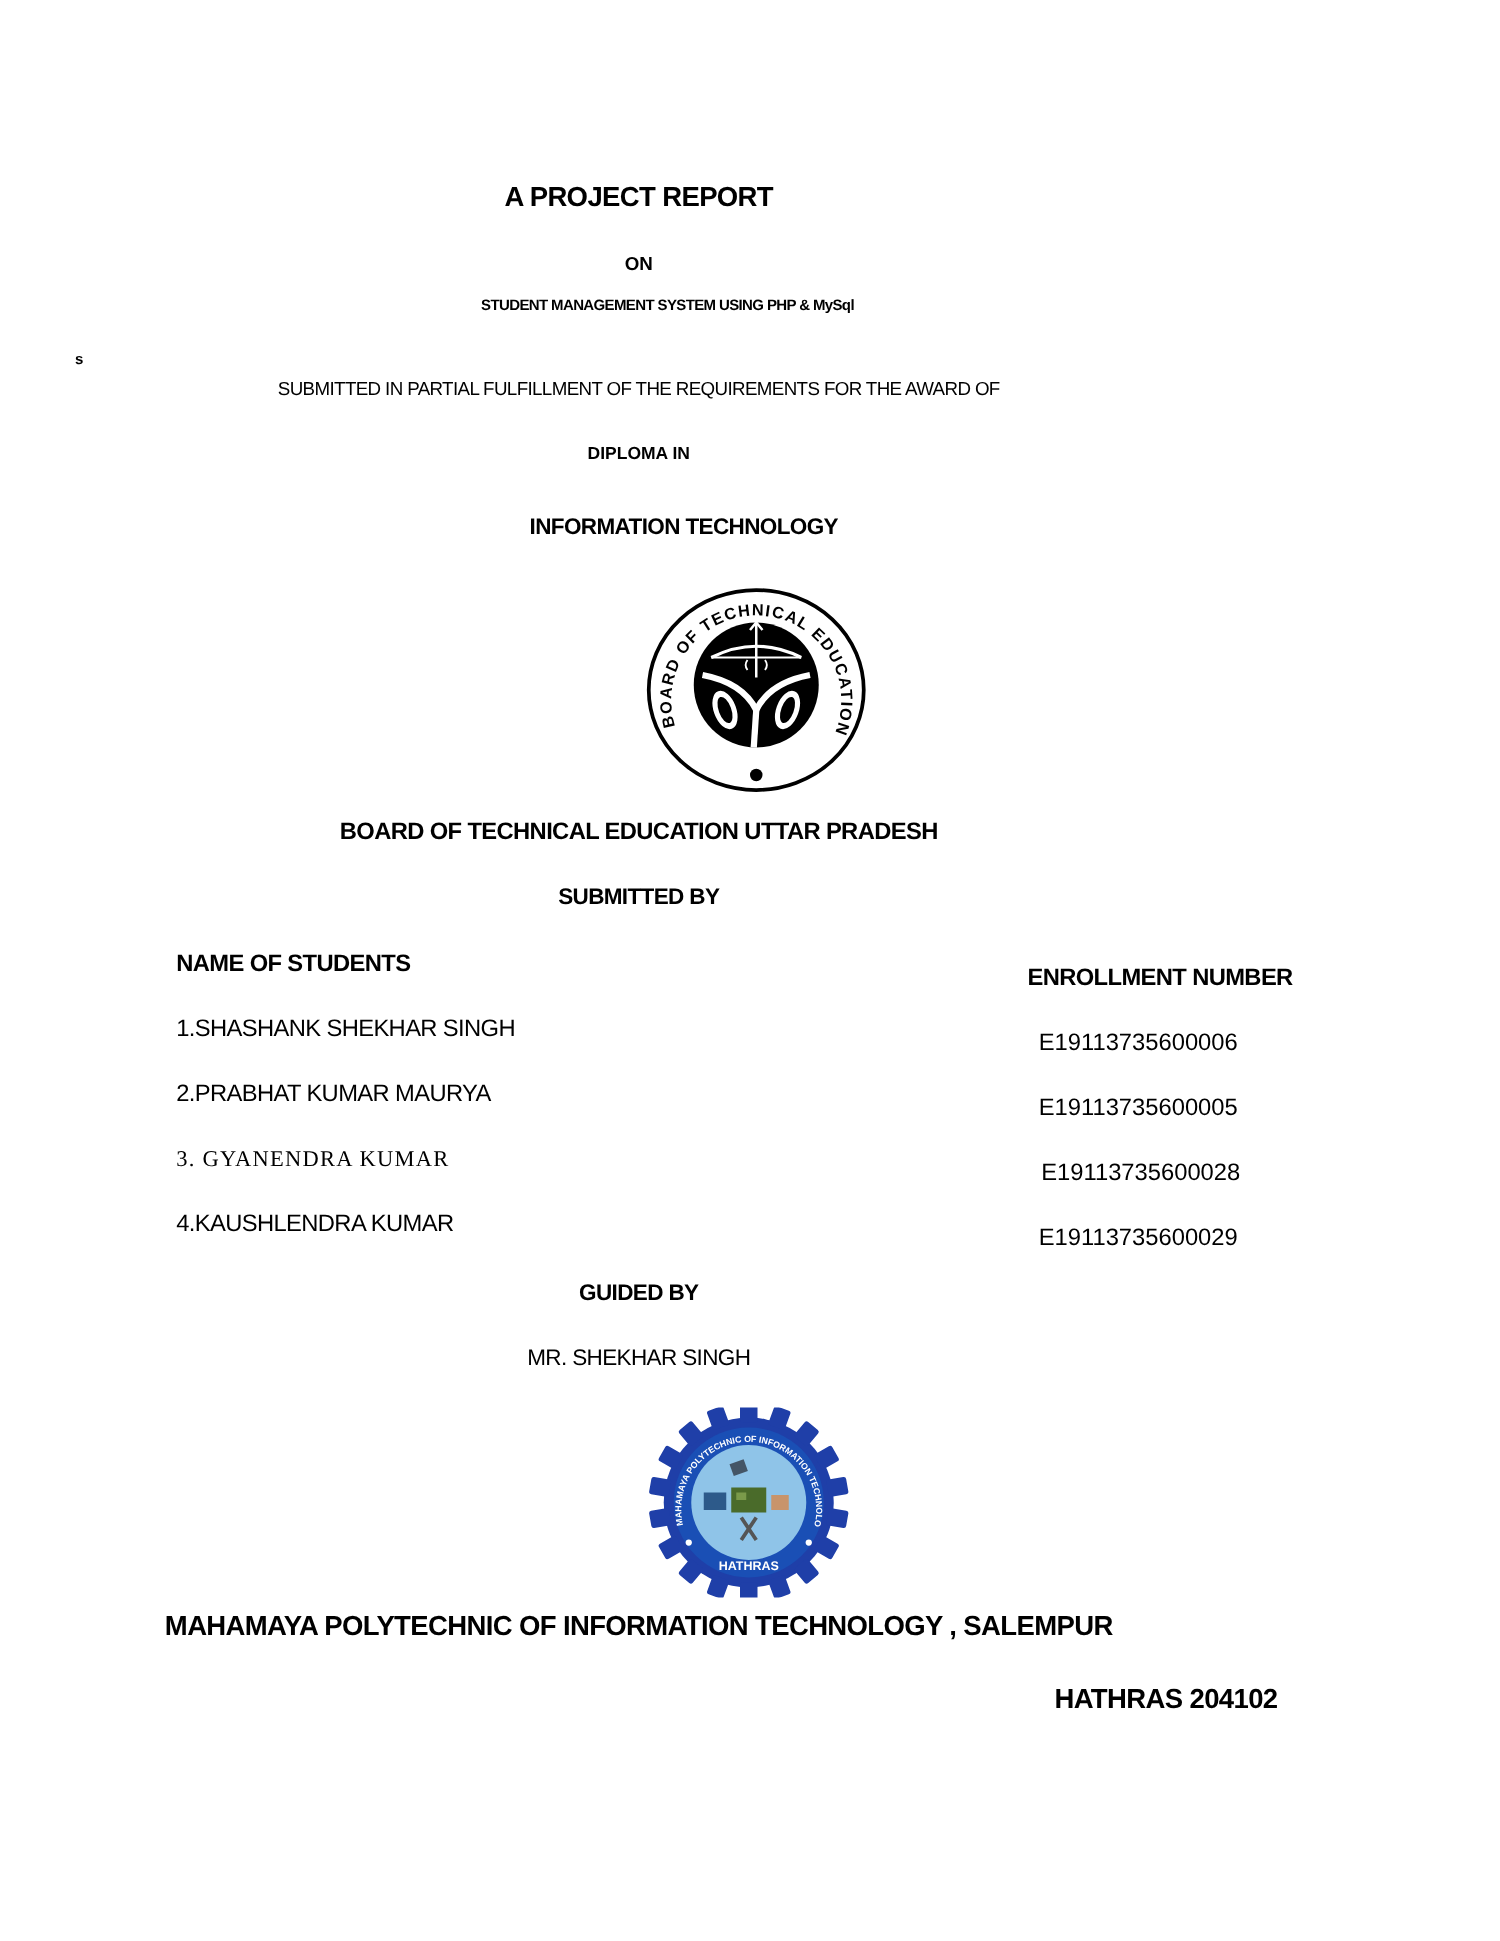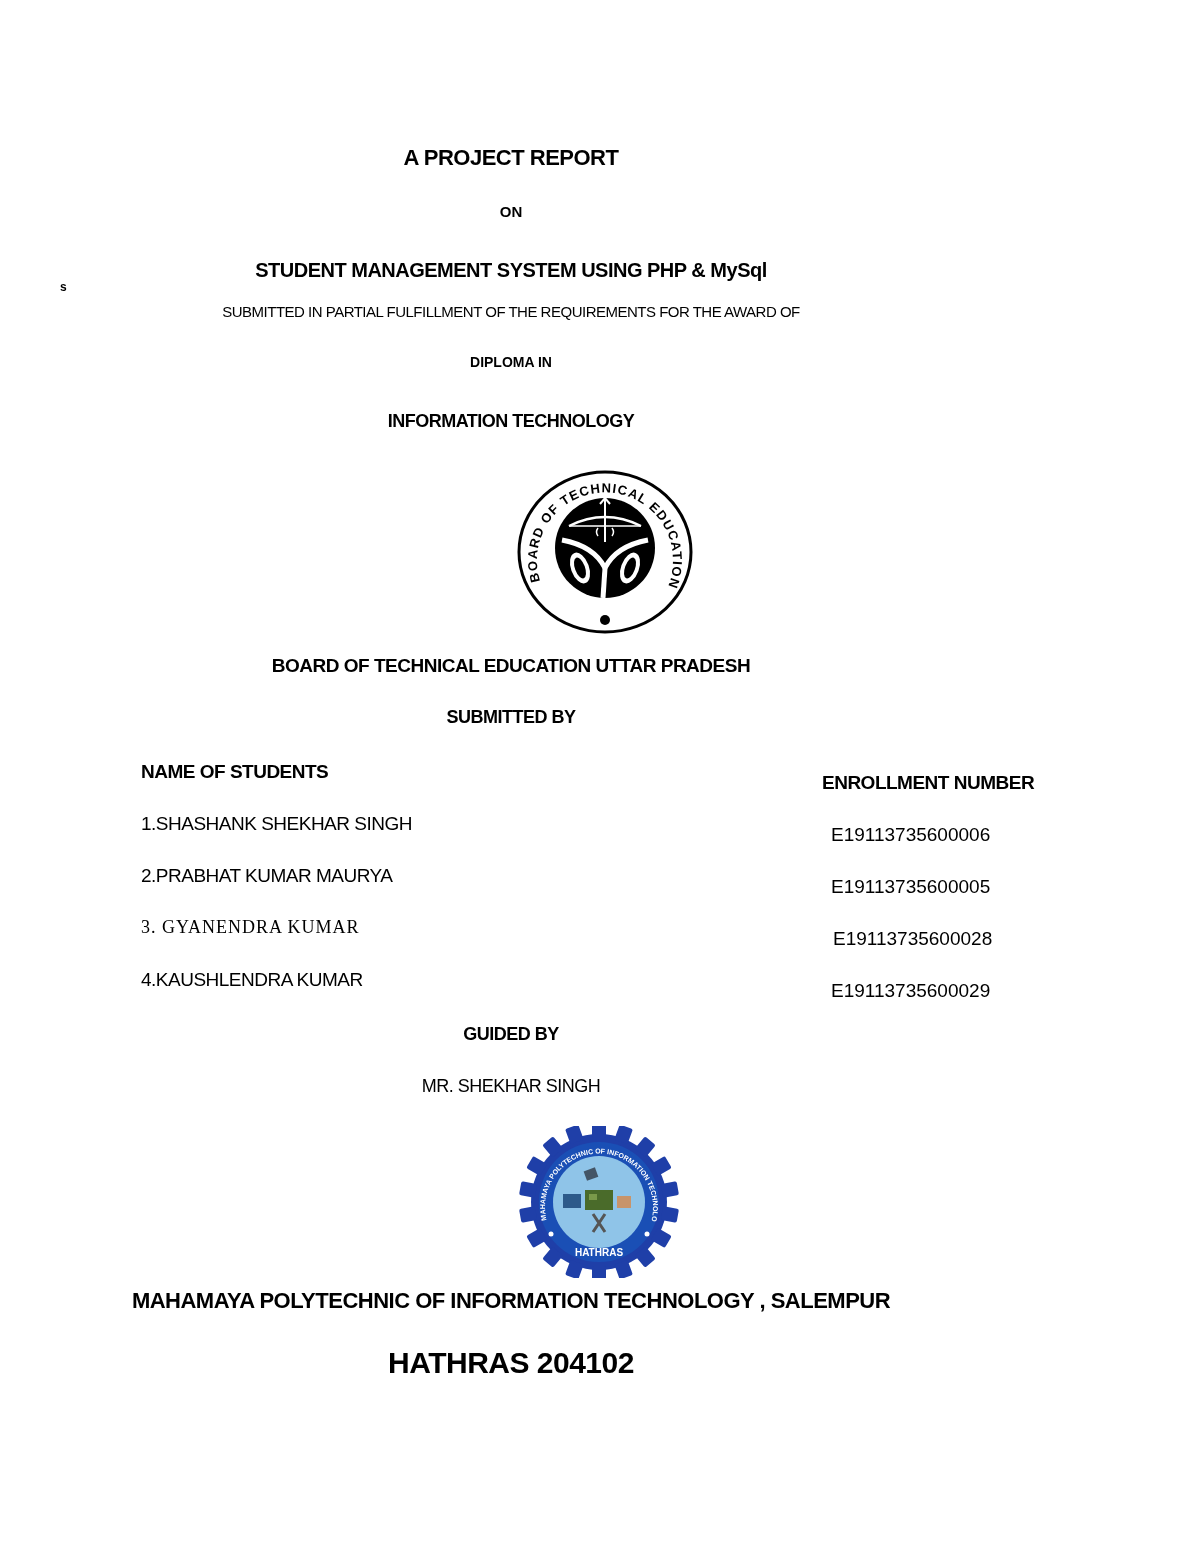--- a/index.html
+++ b/index.html
@@ -5,38 +5,38 @@
     html, body { margin: 0; padding: 0; background: #ffffff; }
     body {
       width: 1200px; height: 1553px; position: relative; overflow: hidden;
       font-family: "Liberation Sans", sans-serif; color: #000;
     }
     .line { position: absolute; left: 0; width: 1022px; text-align: center; white-space: nowrap; }
     .bold { font-weight: bold; }
     .narrow { letter-spacing: -0.5px; }
     #title { top: 145px; font-size: 22px; }
     #on { top: 203px; font-size: 15px; }
-    #project { top: 259px; font-size: 20px; }
+    #project { top: 237px; font-size: 12px; padding-left: 23px; }
     #stray { position: absolute; left: 60px; top: 280px; font-size: 12px; font-weight: bold; }
     #submitted-in { top: 303px; font-size: 15px; }
     #diploma { top: 354px; font-size: 14px; }
-    #it { top: 411px; font-size: 18px; }
+    #it { top: 411px; font-size: 18px; padding-left: 36px; }
     #btelogo { position: absolute; left: 514px; top: 468px; width: 182px; height: 168px; }
     #board { top: 655px; font-size: 19px; }
     #submitted-by { top: 707px; font-size: 18px; }
     .col-left { position: absolute; left: 141px; font-size: 19px; white-space: nowrap; }
     .col-right { position: absolute; left: 831px; font-size: 19px; white-space: nowrap; margin-top: 11px; }
     #hdr-names { top: 761px; font-weight: bold; }
     #hdr-enroll { top: 761px; left: 822px; font-weight: bold; }
     .serif { font-family: "Liberation Serif", serif; letter-spacing: 1px; }
     #guided { top: 1024px; font-size: 18px; }
     #guide-name { top: 1076px; font-size: 18px; }
     #mahamaya-logo { position: absolute; left: 514px; top: 1126px; width: 170px; height: 152px; }
     #college { top: 1288px; font-size: 22px; }
-    #city { top: 1346px; font-size: 30px; }
+    #city { top: 1346px; font-size: 22px; text-align: right; }
   </style>
 </head>
 <body>
 
 <div>
 
   <div id="title" class="line bold narrow">A PROJECT REPORT</div>
   <div id="on" class="line bold">ON</div>
   <div id="project" class="line bold narrow">STUDENT MANAGEMENT SYSTEM USING PHP &amp; MySql</div>
   <div id="stray">s</div>

